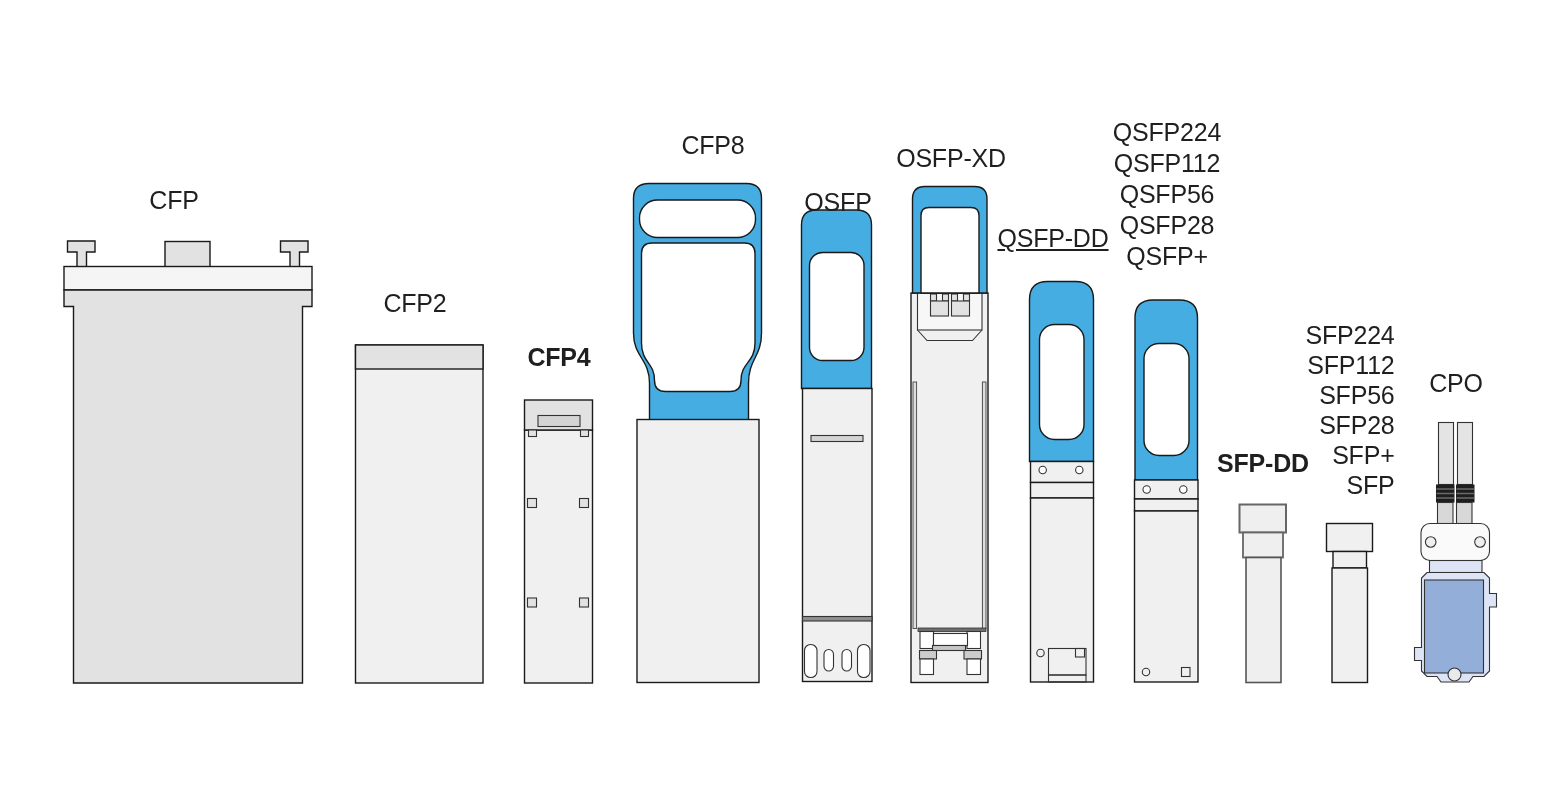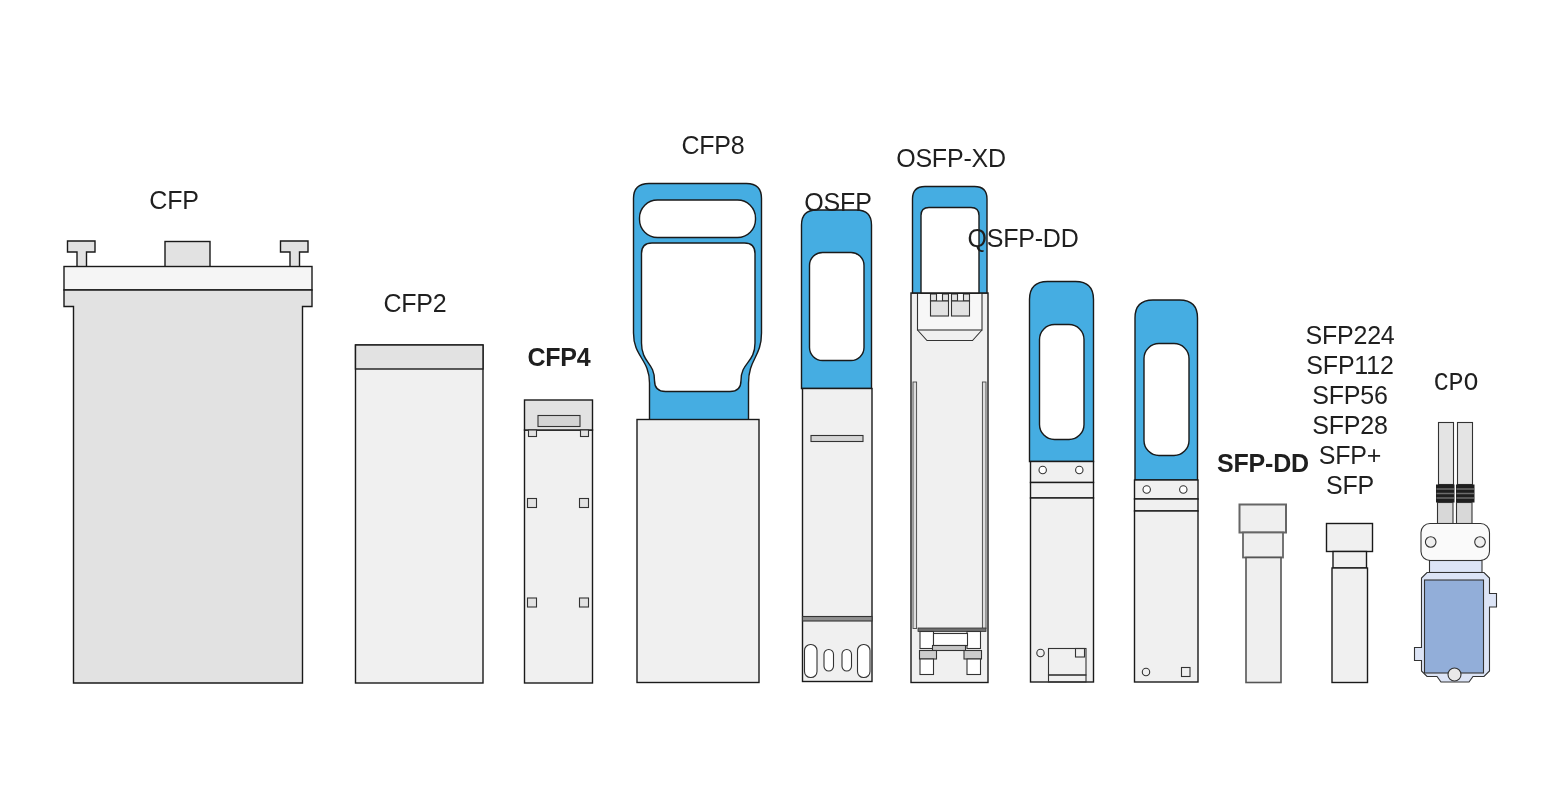--- a/index.html
+++ b/index.html
@@ -24,21 +24,21 @@
   .label-stack{
     position:absolute;
     transform:translateX(-50%);
     font-size:25px;
     letter-spacing:-0.2px;
     color:#1f1f1f;
     white-space:nowrap;
     text-align:center;
   }
   .label-stack .line{line-height:31px;}
-  .label-stack.sfp .line{line-height:30px;}
+  .label-stack.sfp .line{line-height:30px;text-align:right;}
   
   .o{stroke:#1a1a1a;stroke-width:1.4;}
   .o2{stroke:#333;stroke-width:1.1;}
   .thin{stroke:#444;stroke-width:0.9;}
   .body{fill:#F0F0F0;}
   .dark{fill:#E2E2E2;}
   .light{fill:#F5F5F5;}
   .blue{fill:#45ADE2;}
   .white{fill:#FFFFFF;}
   .mid{fill:#D4D4D4;}
@@ -188,29 +188,36 @@
       <circle class="o2" fill="#E9E9E9" cx="1454.5" cy="674.5" r="6.5"></circle>
     </g>
   </svg>
 
   <div class="module-label" style="left:174px;  top:188px;">CFP</div>
   <div class="module-label" style="left:415px;  top:291px;">CFP2</div>
   <div class="module-label" style="left:559px;  top:345px;font-weight:bold;">CFP4</div>
   <div class="module-label" style="left:713px;  top:133px;">CFP8</div>
   <div class="module-label" style="left:838px;  top:156px;margin-top:34px;">OSFP</div>
   <div class="module-label" style="left:951px;  top:146px;">OSFP-XD</div>
-  <div class="module-label" style="left:1023px; top:226px;">QSFP-DD</div>
-
+  <div class="module-label" style="left:1053px; top:226px;text-decoration:underline;">QSFP-DD</div>
+
+  <div class="label-stack" style="left:1167px; top:117px;">
+    <div class="line">QSFP224</div>
+    <div class="line">QSFP112</div>
+    <div class="line">QSFP56</div>
+    <div class="line">QSFP28</div>
+    <div class="line">QSFP+</div>
+  </div>
 
   <div class="module-label" style="left:1263px; top:451px;font-weight:bold;">SFP-DD</div>
 
   <div class="label-stack sfp" style="left:1350px; top:320px;">
     <div class="line">SFP224</div>
     <div class="line">SFP112</div>
     <div class="line">SFP56</div>
     <div class="line">SFP28</div>
     <div class="line">SFP+</div>
     <div class="line">SFP</div>
   </div>
 
-  <div class="module-label" style="left:1456px; top:371px;font-family:Liberation Mono, monospace;">CPO</div>
+  <div class="module-label" style="left:1456px; top:371px;">CPO</div>
 
 </div>
 
 </body></html>

